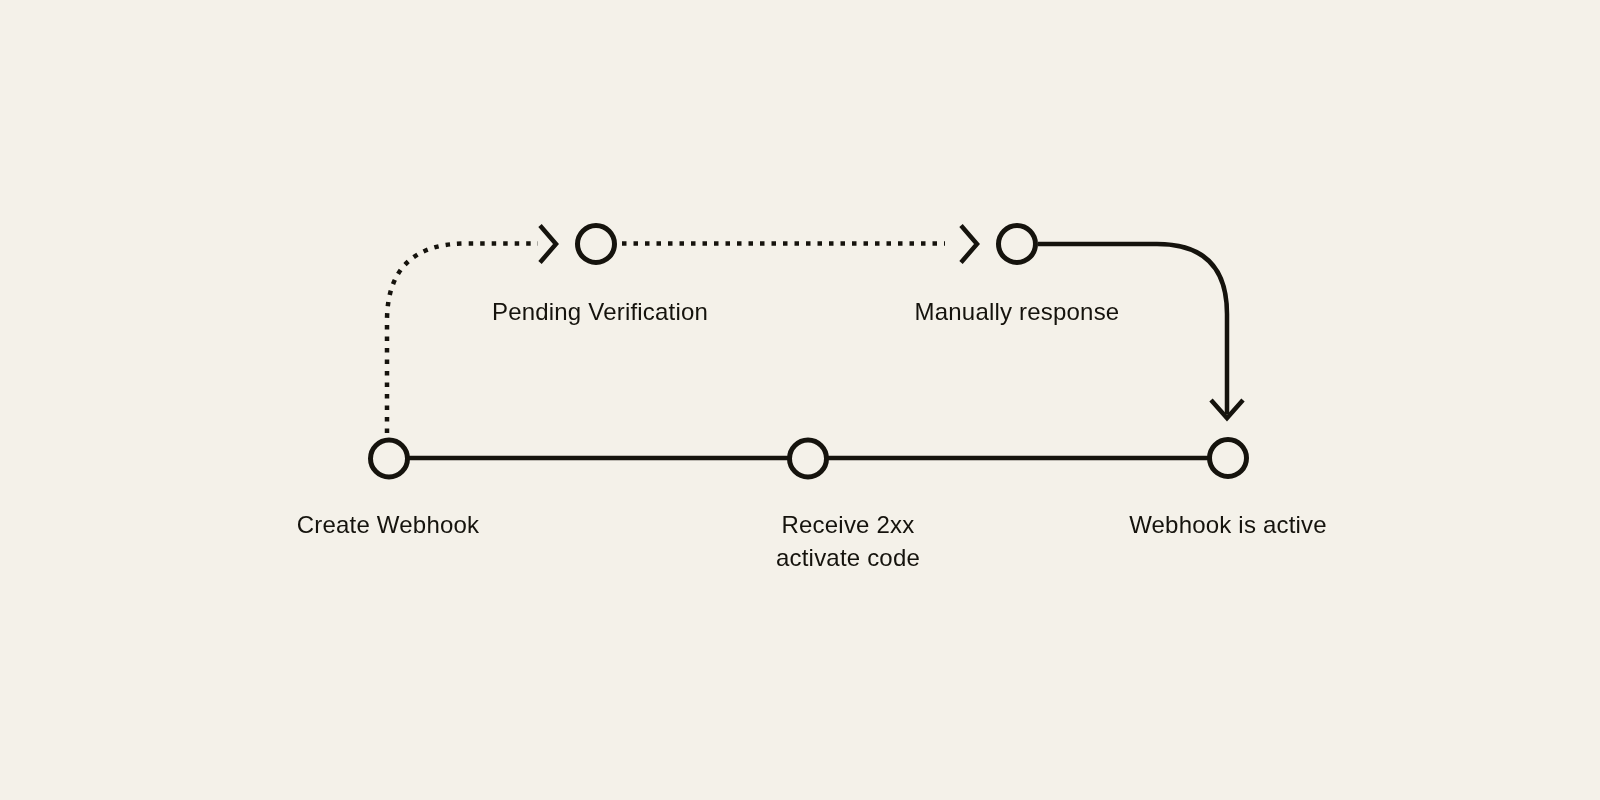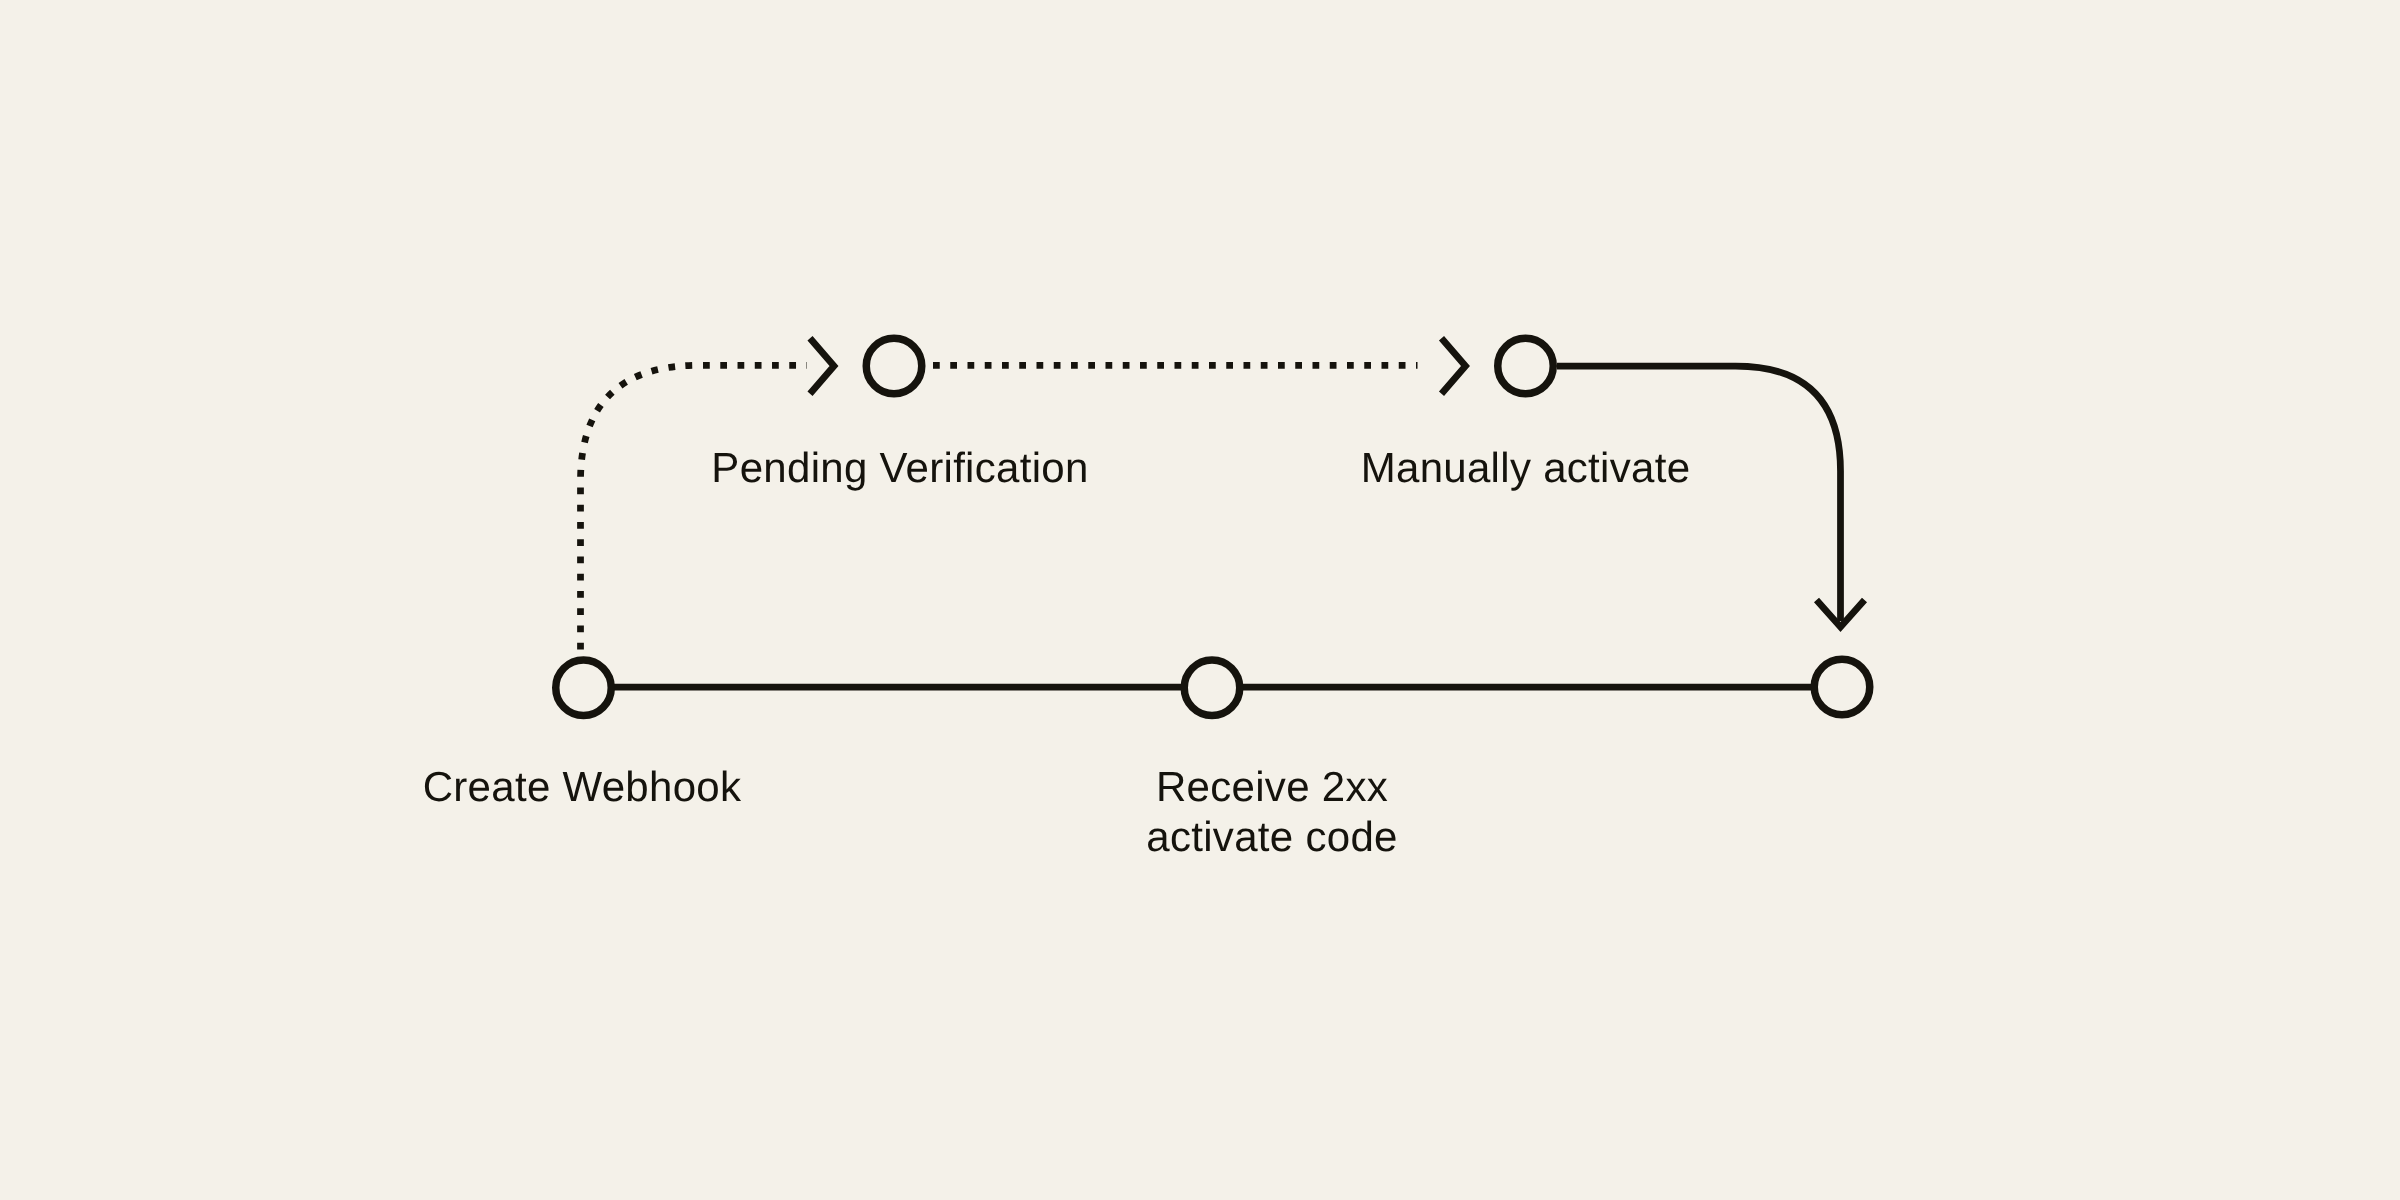--- a/index.html
+++ b/index.html
@@ -46,21 +46,21 @@
   }
   .node-circle {
     fill: #F4F1E9;
     stroke: #15130D;
     stroke-width: 5;
   }
   .node-label {
     position: absolute;
     transform: translateX(-50%);
     text-align: center;
-    font-size: 28px;
+    font-size: 24px;
     line-height: 33px;
     color: #15130D;
     letter-spacing: 0.2px;
     white-space: nowrap;
   }
 </style>
 </head>
 <body>
 
 <div class="diagram-stage">
@@ -83,26 +83,29 @@
     <circle class="node-circle" cx="1228" cy="458" r="18.5"></circle>
     <circle class="node-circle" cx="596" cy="244" r="18.5"></circle>
     <circle class="node-circle" cx="1017" cy="244" r="18.5"></circle>
   </svg>
 
   <div class="node-label" style="left:600px; top:295px;">
     <div>Pending Verification</div>
   </div>
 
   <div class="node-label" style="left:1017px; top:295px;">
-    <div>Manually activate</div>
+    <div>Manually response</div>
   </div>
 
   <div class="node-label" style="left:388px; top:508px;">
     <div>Create Webhook</div>
   </div>
 
   <div class="node-label" style="left:848px; top:508px;">
     <div>Receive 2xx</div>
     <div>activate code</div>
   </div>
 
+  <div class="node-label" style="left:1228px; top:508px;">
+    <div>Webhook is active</div>
+  </div>
 
 </div>
 
 </body></html>

